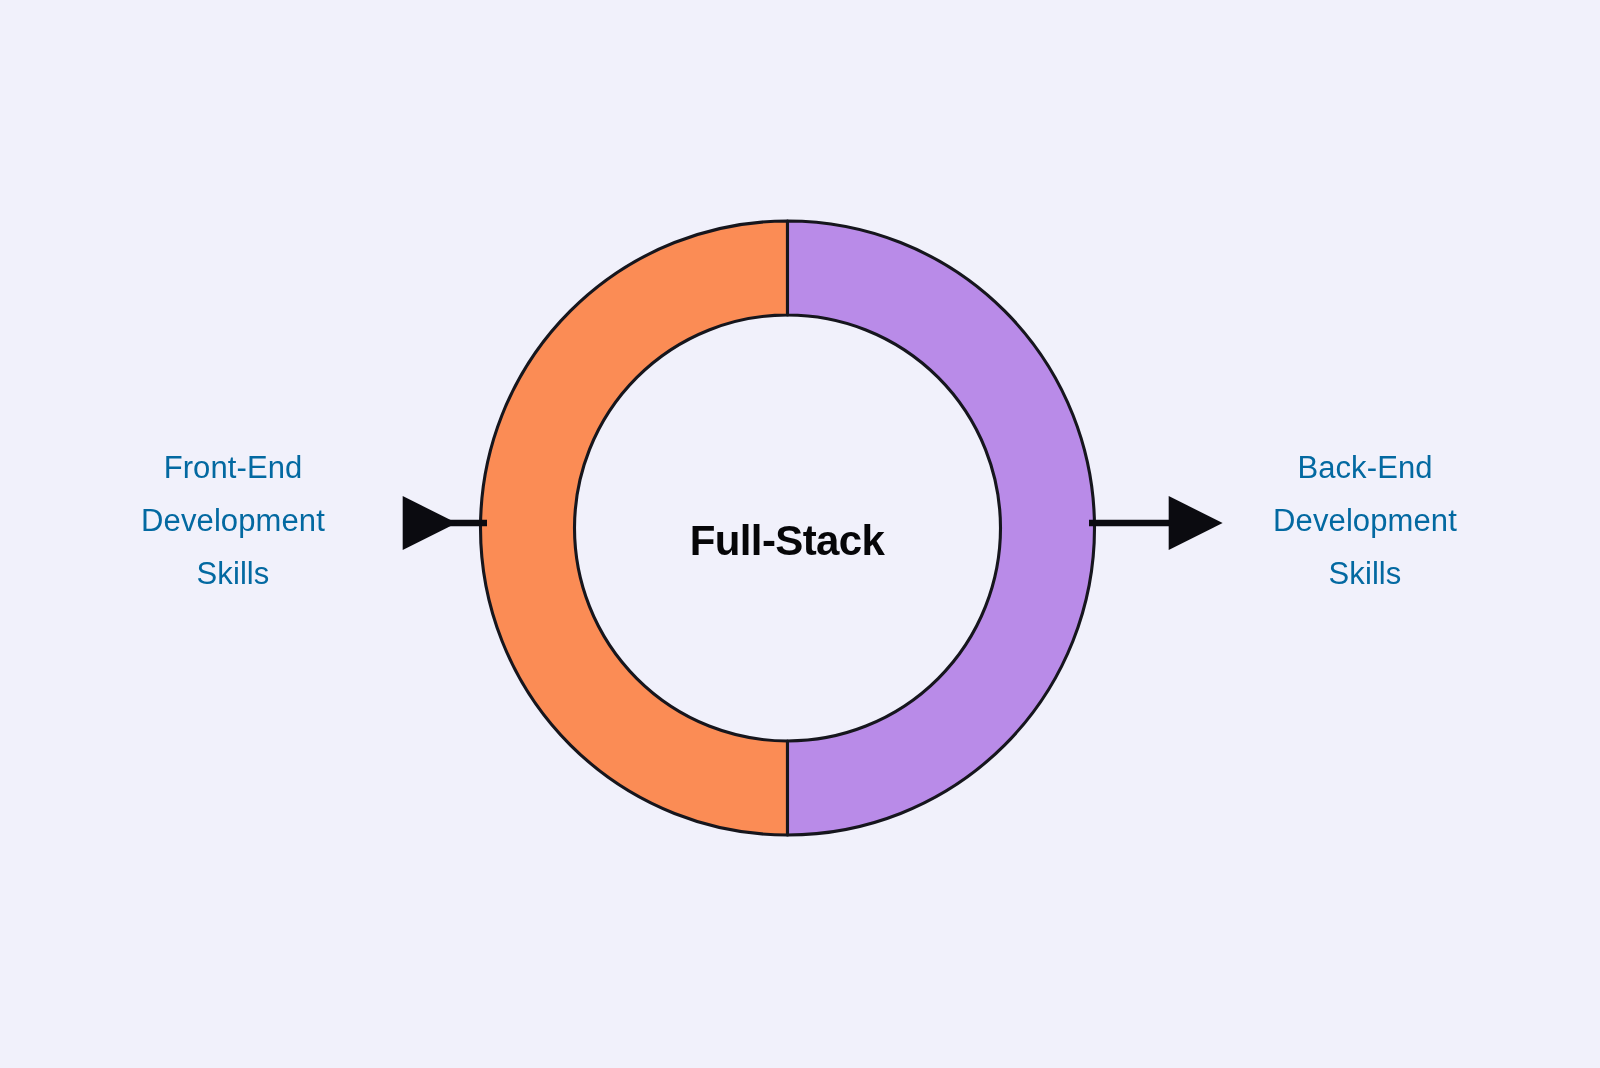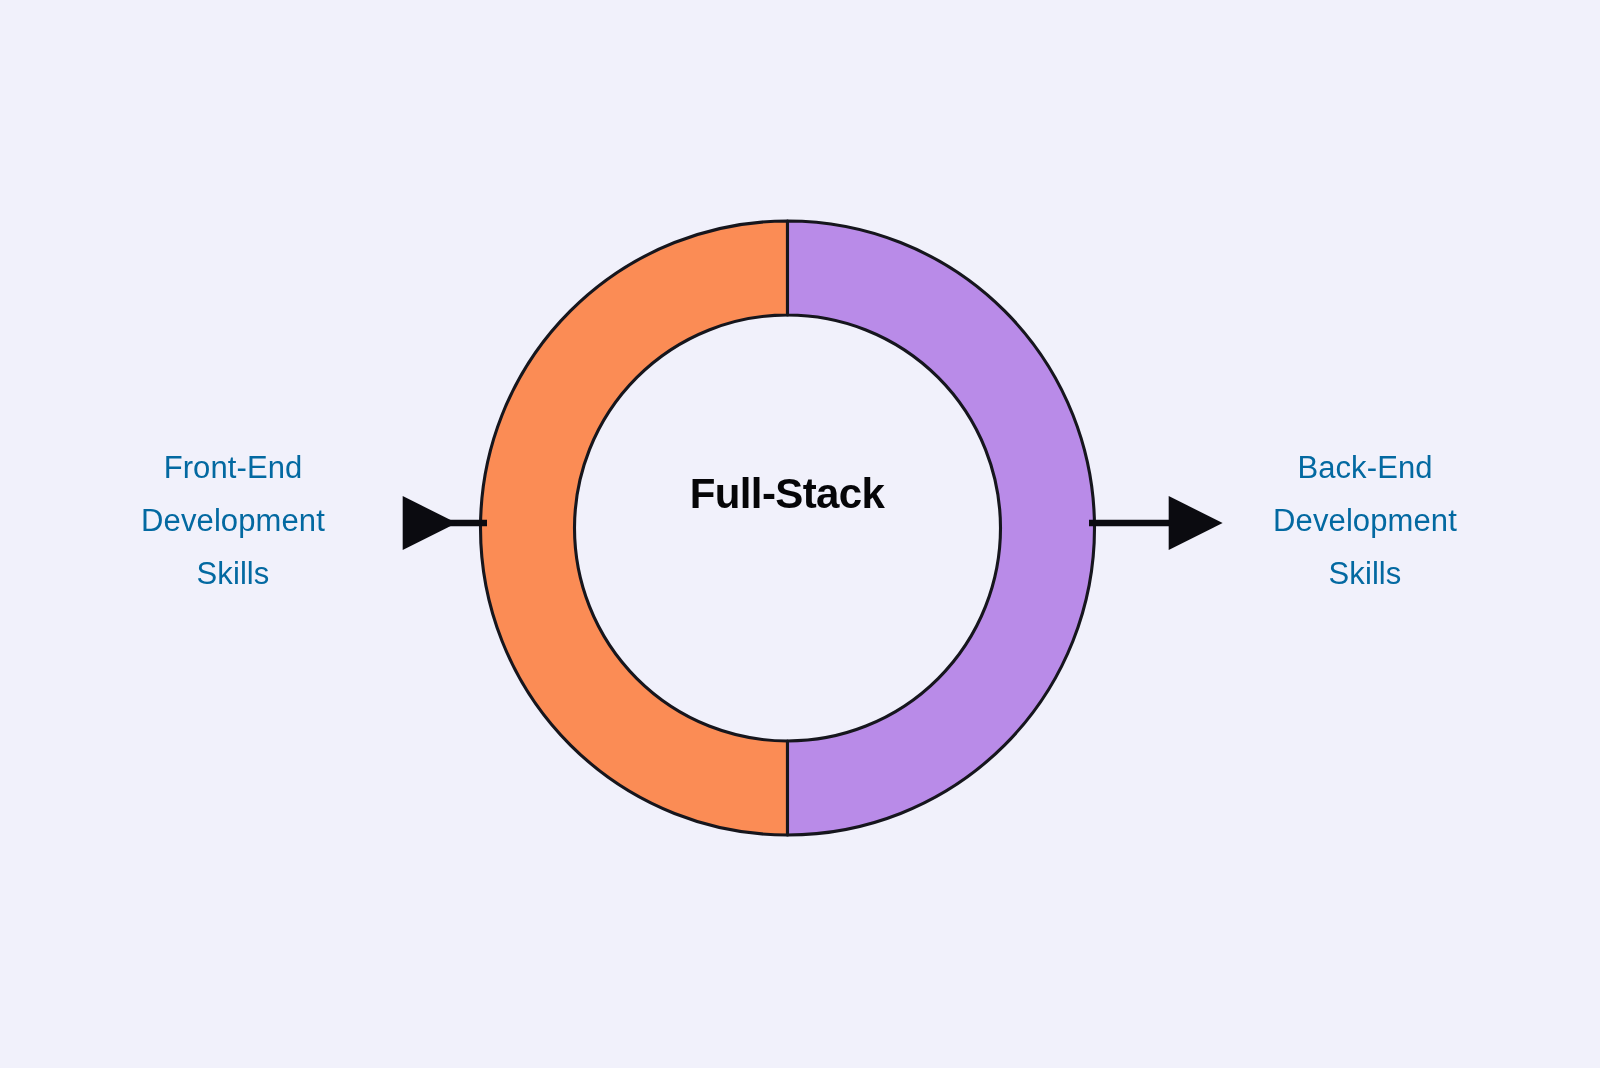--- a/index.html
+++ b/index.html
@@ -60,20 +60,21 @@
     font-family: "Liberation Sans", sans-serif;
     font-weight: 700;
     font-size: 42px;
     line-height: 64px;
     letter-spacing: -0.6px;
     color: #060608;
     white-space: nowrap;
   }
   .center-line {
     display: block;
+    margin-top: 47px;
   }
 </style>
 </head>
 <body>
 
 <div id="canvas">
 
   <svg id="diagram-svg" viewBox="0 0 1600 1068" aria-hidden="true">
     <defs>
       <marker id="arrowhead-left" markerWidth="9" markerHeight="9" refX="8.4" refY="4.5" orient="auto" markerUnits="strokeWidth">

